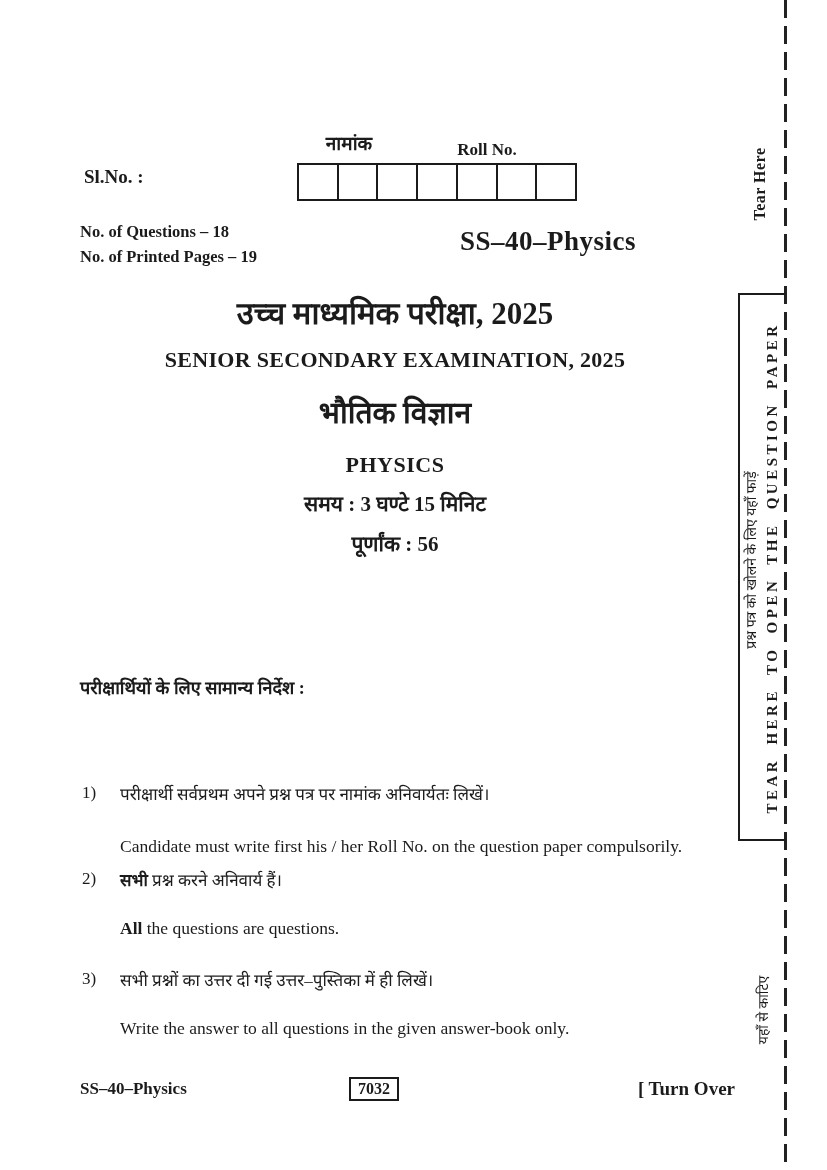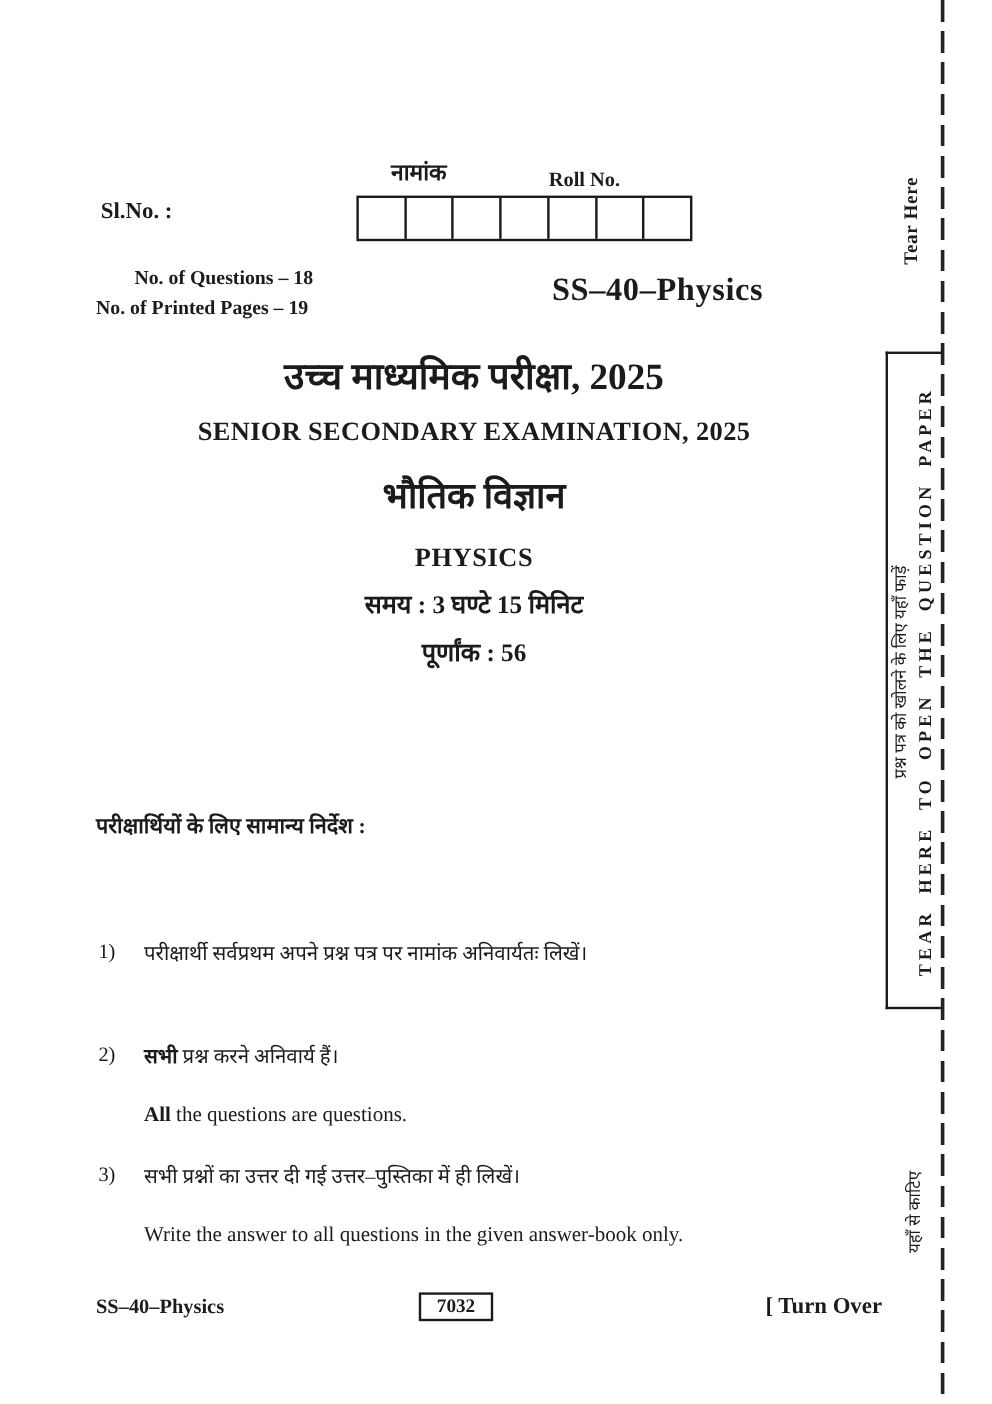--- a/index.html
+++ b/index.html
@@ -21,21 +21,21 @@
   .sl-no { left: 84px; top: 166px; font-size: 19px; font-weight: bold; }
   .namank-label { left: 349px; top: 130px; transform: translateX(-50%); font-size: 19px; font-weight: bold; }
   .rollno-label { left: 487px; top: 140px; transform: translateX(-50%); font-size: 17px; font-weight: bold; }
   .roll-table {
     left: 297px; top: 163px; width: 280px; height: 38px;
     display: flex; border: 2px solid #1b1b1b; box-sizing: border-box;
   }
   .roll-cell { flex: 1; border-right: 2px solid #1b1b1b; }
   .roll-cell:last-child { border-right: none; }
 
-  .q-count { left: 80px; top: 222px; font-size: 16.5px; font-weight: bold; margin-left: 32px; }
+  .q-count { left: 80px; top: 222px; font-size: 16.5px; font-weight: bold; }
   .p-count { left: 80px; top: 247px; font-size: 16.5px; font-weight: bold; }
   .paper-code-top { left: 460px; top: 226px; font-size: 27px; font-weight: bold; letter-spacing: 0.5px; }
 
   
   .content-center { left: 80px; width: 630px; text-align: center; }
   .exam-hindi { top: 291px; font-size: 31px; font-weight: bold; }
   .exam-english { top: 347px; font-size: 22px; font-weight: bold; letter-spacing: 0.3px; }
   .subject-hindi { top: 391px; font-size: 30px; font-weight: bold; }
   .subject-english { top: 452px; font-size: 22px; font-weight: bold; letter-spacing: 0.5px; }
   .time-line { top: 489px; font-size: 21px; font-weight: 600; }
@@ -50,21 +50,21 @@
   .i1-hi { top: 782px; } .i1-num { top: 783px; }
   .i1-en { top: 833px; }
   .i2-hi { top: 868px; } .i2-num { top: 869px; }
   .i2-en { top: 915px; }
   .i3-hi { top: 968px; } .i3-num { top: 969px; }
   .i3-en { top: 1015px; }
 
   
   .footer-code { left: 80px; top: 1079px; font-size: 17px; font-weight: bold; }
   .footer-box {
-    left: 349px; top: 1077px; width: 62px; height: 24px;
+    left: 349px; top: 1077px; width: 50px; height: 24px;
     border: 2px solid #1b1b1b; box-sizing: border-box;
     text-align: center; font-size: 16px; font-weight: bold; line-height: 20px;
   }
   .turn-over { right: 92px; top: 1078px; font-size: 19px; font-weight: bold; }
 
   
   .dash-line {
     left: 784px; top: 0; width: 2.5px; height: 1170px;
     background: repeating-linear-gradient(to bottom, #222 0px, #222 18px, transparent 18px, transparent 26px);
   }
@@ -104,20 +104,21 @@
   <div class="abs content-center exam-english">SENIOR SECONDARY EXAMINATION, 2025</div>
   <div class="abs content-center subject-hindi hi">भौतिक विज्ञान</div>
   <div class="abs content-center subject-english">PHYSICS</div>
   <div class="abs content-center time-line hi">समय : 3 घण्टे 15 मिनिट</div>
   <div class="abs content-center marks-line hi">पूर्णांक : 56</div>
 
   <div class="abs instr-heading-hi hi">परीक्षार्थियों के लिए सामान्य निर्देश :</div>
 
   <div class="abs item-num i1-num">1)</div>
   <div class="abs item-hindi i1-hi hi"><span class="bold"></span><span>परीक्षार्थी सर्वप्रथम अपने प्रश्न पत्र पर नामांक अनिवार्यतः लिखें।</span></div>
+  <div class="abs item-english i1-en"><span class="bold"></span><span>Candidate must write first his / her Roll No. on the question paper compulsorily.</span></div>
 
   <div class="abs item-num i2-num">2)</div>
   <div class="abs item-hindi i2-hi hi"><span class="bold">सभी</span><span> प्रश्न करने अनिवार्य हैं।</span></div>
   <div class="abs item-english i2-en"><span class="bold">All</span><span> the questions are questions.</span></div>
 
   <div class="abs item-num i3-num">3)</div>
   <div class="abs item-hindi i3-hi hi"><span class="bold"></span><span>सभी प्रश्नों का उत्तर दी गई उत्तर–पुस्तिका में ही लिखें।</span></div>
   <div class="abs item-english i3-en"><span class="bold"></span><span>Write the answer to all questions in the given answer-book only.</span></div>
 
   <div class="abs footer-code">SS–40–Physics</div>

